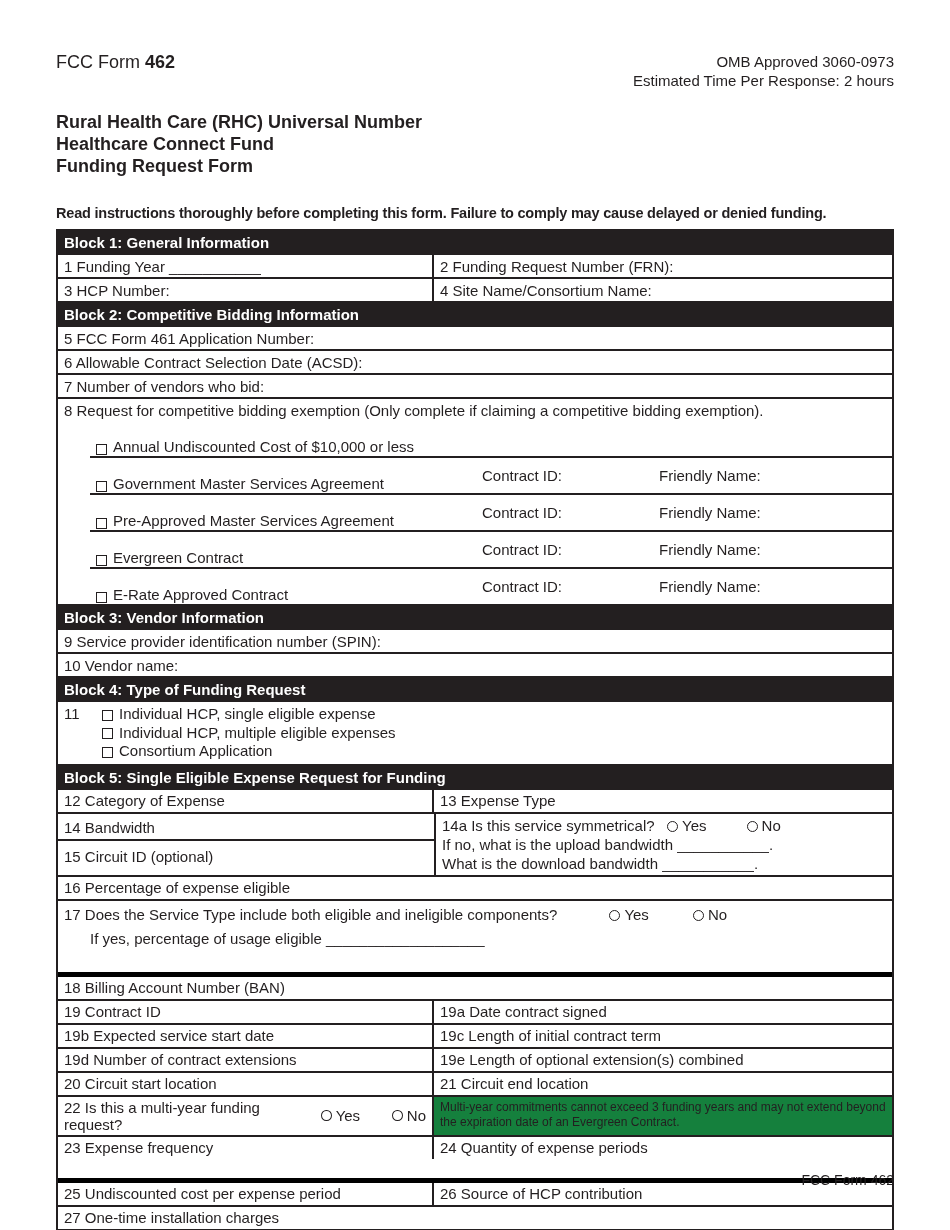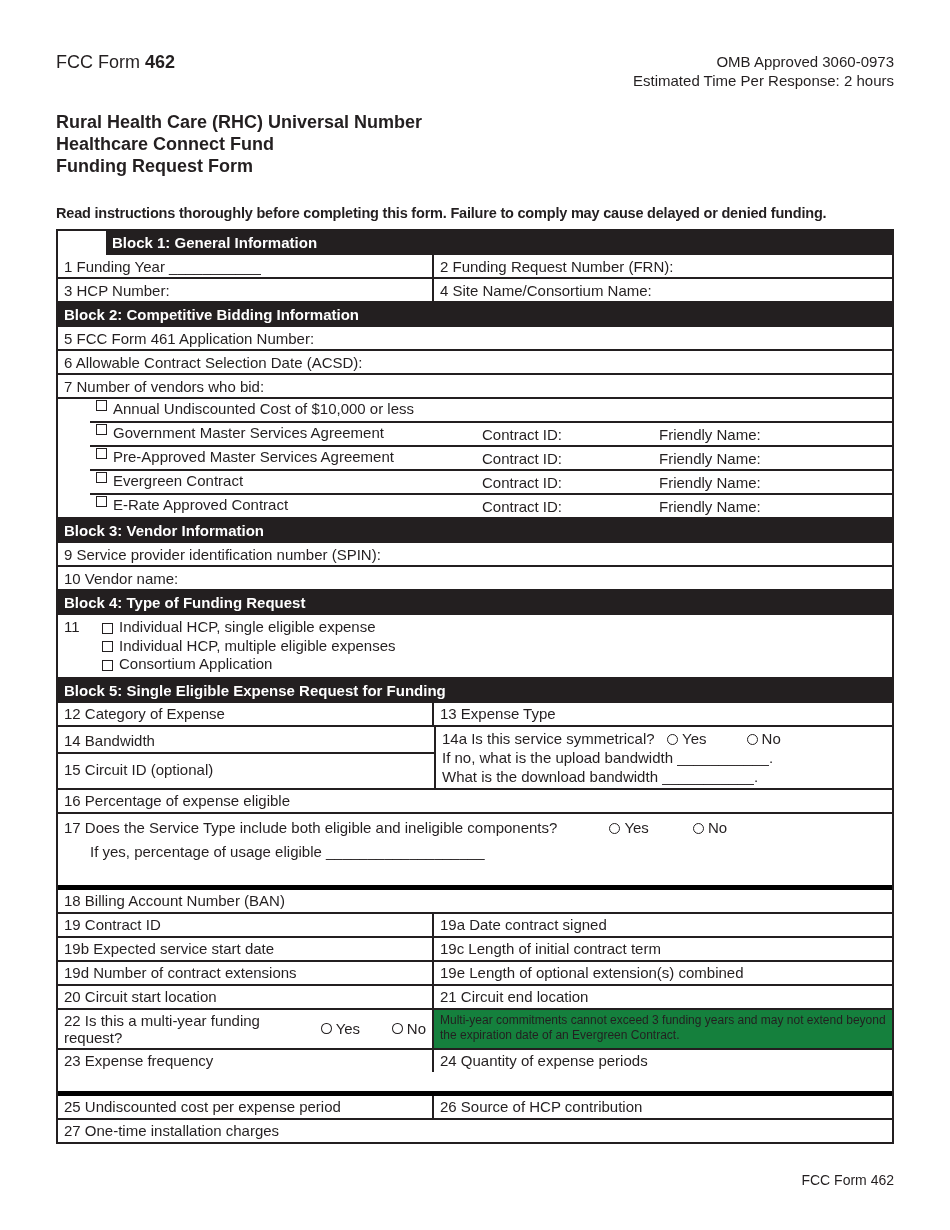--- a/index.html
+++ b/index.html
@@ -6,32 +6,32 @@
   .page{position:relative;width:950px;height:1230px;background:#fff;color:#231f20;font-family:"Liberation Sans",sans-serif;font-size:15px;}
   .abs{position:absolute;}
   .form-id{left:56px;top:52px;font-size:18px;}
   .form-id b{font-weight:bold;}
   .omb{right:56px;top:52px;text-align:right;font-size:15px;line-height:19px;}
   .titles{left:56px;top:111px;font-size:18px;line-height:22px;font-weight:bold;}
   .titles .it{}
   .instr{left:56px;top:205px;font-size:14.5px;font-weight:bold;letter-spacing:-0.2px;}
   .tbl{left:56px;top:229px;width:838px;border:2px solid #231f20;box-sizing:border-box;}
   .row{display:flex;border-top:2px solid #231f20;min-height:22px;align-items:stretch;}
-  .row.first{border-top:none;margin-left:48px;}
+  .row.first{border-top:none;}
   .row.thin{border-top:5px solid #000000;margin-top:19px;}
   .hdr{background:#231f20;color:#fff;font-weight:bold;padding:3px 6px;min-height:18px;}
   .cell{padding:2px 6px;display:flex;align-items:center;box-sizing:border-box;}
   .c-left{width:376px;border-right:2px solid #231f20;}
   .c-right{flex:1;}
   .full{flex:1;}
   .cb{display:inline-block;width:9px;height:9px;border:1px solid #231f20;margin-right:6px;vertical-align:middle;}
   .rd{display:inline-block;width:9px;height:9px;border:1px solid #231f20;border-radius:50%;margin-right:4px;vertical-align:middle;}
   .sub{margin-left:32px;display:flex;border-top:2px solid #231f20;min-height:22px;}
   .sub.noline{border-top:none;}
-  .sub .a{width:380px;display:flex;align-items:flex-start;padding:1px 6px;}
+  .sub .a{width:380px;display:flex;align-items:flex-end;padding:1px 6px;margin-top:16px;}
   .sub .b{width:177px;display:flex;align-items:center;}
   .sub .c{flex:1;display:flex;align-items:center;}
   .note{background:#15803d;font-size:12px;line-height:15px;padding:3px 6px;}
   .footer{right:56px;top:1172px;font-size:14px;}
   .stack{display:flex;flex-direction:column;justify-content:center;}
 </style>
 </head>
 <body>
 
 <div class="page">
@@ -63,20 +63,21 @@
     <div class="row" style="border-top:none;">
         <div class="cell full">5  FCC Form 461 Application Number:</div>
       </div>
     <div class="row">
         <div class="cell full">6  Allowable Contract Selection Date (ACSD):</div>
       </div>
     <div class="row">
         <div class="cell full">7  Number of vendors who bid:</div>
       </div>
     <div class="row" style="flex-direction:column;">
+      <div class="cell" style="min-height:22px;">8  Request for competitive bidding exemption (Only complete if claiming a competitive bidding exemption).</div>
       <div class="sub noline">
         <div class="a">
             <span class="cb"></span>
             <span>Annual Undiscounted Cost of $10,000 or less</span>
           </div>
       </div>
       <div class="sub">
         <div class="a">
             <span class="cb"></span>
             <span>Government Master Services Agreement</span>

